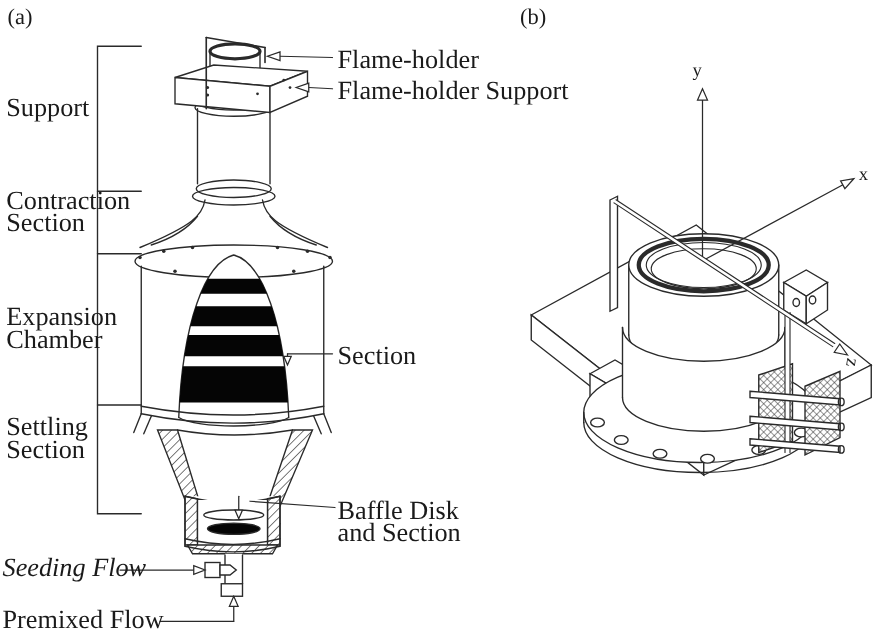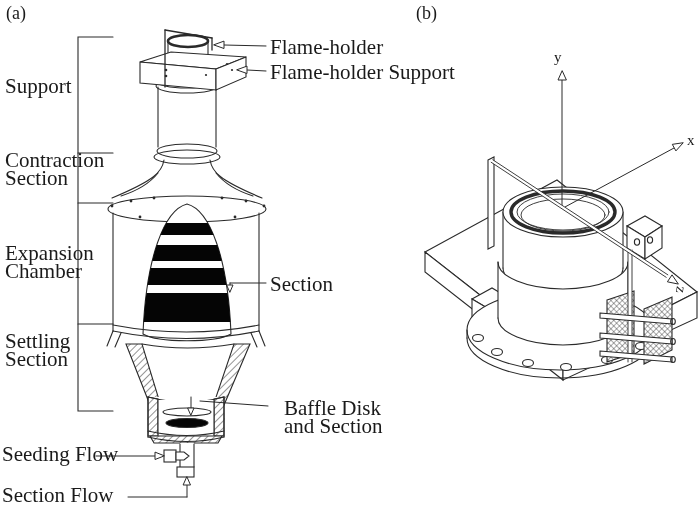--- a/index.html
+++ b/index.html
@@ -292,25 +292,25 @@
 
   <div class="lbl" style="left:5px;top:332px;">
     <div>Settling</div>
     <div>Section</div>
   </div>
 
   <div class="lbl" style="left:270px;top:38px;">Flame-holder</div>
   <div class="lbl" style="left:270px;top:63px;">Flame-holder Support</div>
   <div class="lbl" style="left:270px;top:275px;">Section</div>
 
-  <div class="lbl" style="left:270px;top:399px;margin-left:14px;">
+  <div class="lbl" style="left:270px;top:399px;">
     <div>Baffle Disk</div>
     <div>and Section</div>
   </div>
 
-  <div class="lbl" style="left:2px;top:445px;">Seeding Flow</div>
-  <div class="lbl" style="left:2px;top:486px;">Section Flow</div>
+  <div class="lbl" style="left:2px;top:445px;font-style:italic;">Seeding Flow</div>
+  <div class="lbl" style="left:2px;top:486px;">Premixed Flow</div>
 
   <div class="lbl axis-lbl" style="left:687px;top:131px;">x</div>
   <div class="lbl axis-lbl" style="left:554px;top:48px;">y</div>
   <div class="lbl axis-lbl" id="z-label" style="left:678px;top:281px;">z</div>
 
 </div>
 
 </body></html>

